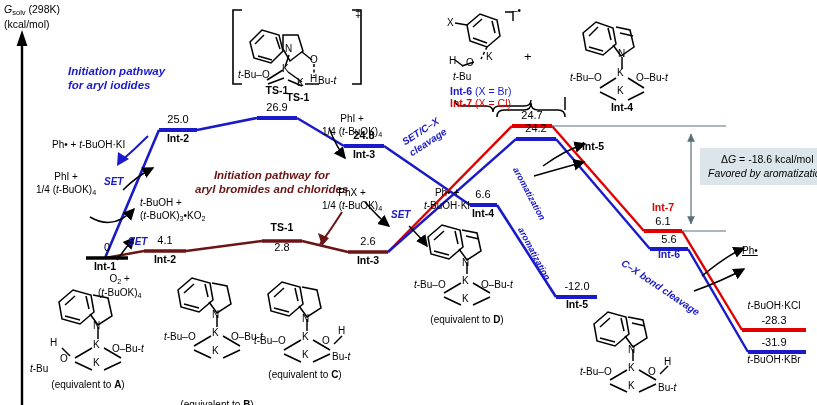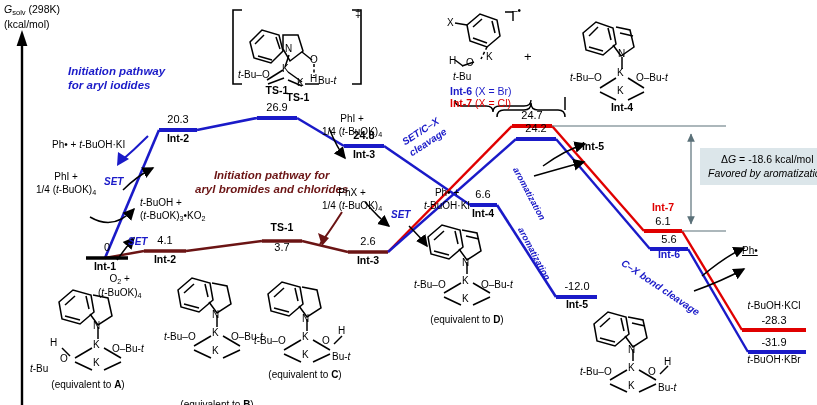--- a/index.html
+++ b/index.html
@@ -249,37 +249,37 @@
   </div>
   <div class="txt axis-lab" style="left:4px;top:19px;">(kcal/mol)</div>
 
   <div class="txt ital bold blue" style="left:68px;top:64px;font-size:11.5px;line-height:1.25;">
     Initiation pathway<br>for aryl iodides
   </div>
   <div class="txt ital bold maroon" style="left:195px;top:168px;font-size:11.5px;line-height:1.25;text-align:center;">
     Initiation pathway for<br>aryl bromides and chlorides
   </div>
 
-  <div class="txt val ctr" style="left:178px;top:114px;">20.3</div>
+  <div class="txt val ctr" style="left:178px;top:114px;">25.0</div>
   <div class="txt lbl ctr" style="left:178px;top:133px;">Int-2</div>
 
   <div class="txt lbl ctr" style="left:277px;top:85px;">TS-1</div>
   <div class="txt val ctr" style="left:277px;top:102px;">26.9</div>
 
   <div class="txt val ctr" style="left:364px;top:130px;font-weight:bold;">24.8</div>
   <div class="txt lbl ctr" style="left:364px;top:149px;">Int-3</div>
 
   <div class="txt val ctr" style="left:107px;top:242px;">0</div>
   <div class="txt lbl ctr" style="left:105px;top:261px;">Int-1</div>
 
   <div class="txt val ctr" style="left:165px;top:235px;">4.1</div>
   <div class="txt lbl ctr" style="left:165px;top:254px;">Int-2</div>
 
   <div class="txt lbl ctr" style="left:282px;top:222px;">TS-1</div>
-  <div class="txt val ctr" style="left:282px;top:242px;">3.7</div>
+  <div class="txt val ctr" style="left:282px;top:242px;">2.8</div>
 
   <div class="txt val ctr" style="left:368px;top:236px;">2.6</div>
   <div class="txt lbl ctr" style="left:368px;top:255px;">Int-3</div>
 
   <div class="txt val ctr" style="left:532px;top:110px;">24.7</div>
   <div class="txt val ctr" style="left:536px;top:123px;">24.2</div>
 
   <div class="txt lbl ctr" style="left:593px;top:141px;">Int-5</div>
 
   <div class="txt val ctr" style="left:483px;top:189px;">6.6</div>

